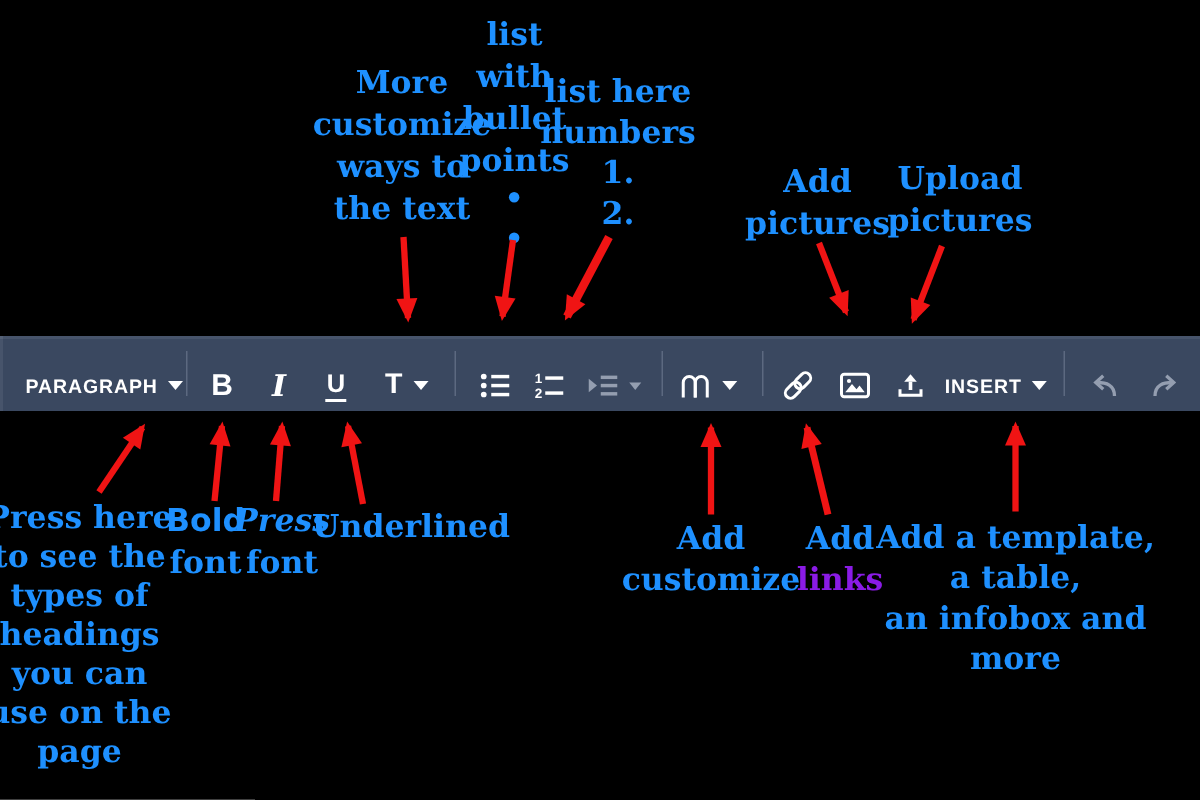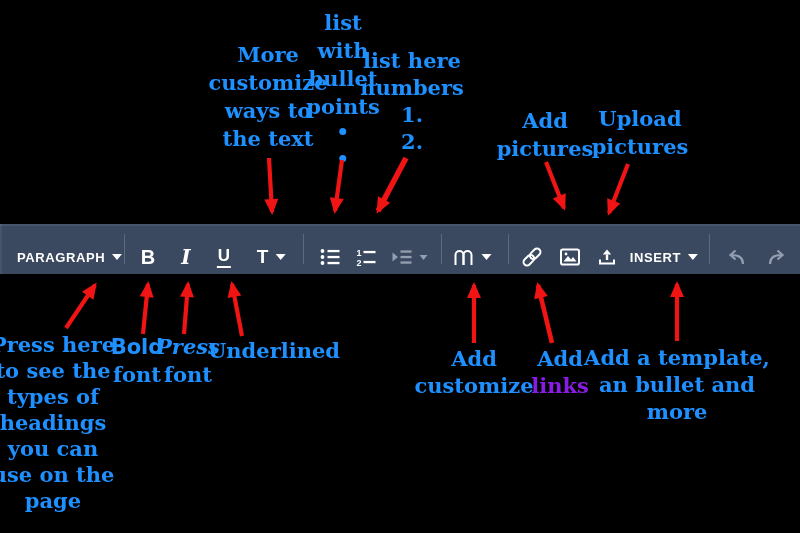--- a/index.html
+++ b/index.html
@@ -226,21 +226,22 @@
     <div>customize</div>
   </div>
 
   <div class="ann" style="left:560px;top:345px">
     <div>Add</div>
     <div class="links-word">links</div>
   </div>
 
   <div class="ann" style="left:677px;top:344px">
     <div>Add a template,</div>
-    <div>an bullet and</div>
+    <div>a table,</div>
+    <div>an infobox and</div>
     <div>more</div>
   </div>
 
   <svg id="arrows" width="800" height="533" viewBox="0 0 800 533">
     <defs>
       <marker id="ah" markerUnits="userSpaceOnUse" markerWidth="18" markerHeight="16" viewBox="0 0 18 16" refX="14" refY="8" orient="auto">
         <path d="M1,1 L17,8 L1,15 Z" fill="#F01414"></path>
       </marker>
     </defs>
     <line x1="269" y1="158" x2="272" y2="212" stroke-width="4.2" marker-end="url(#ah)"></line>

